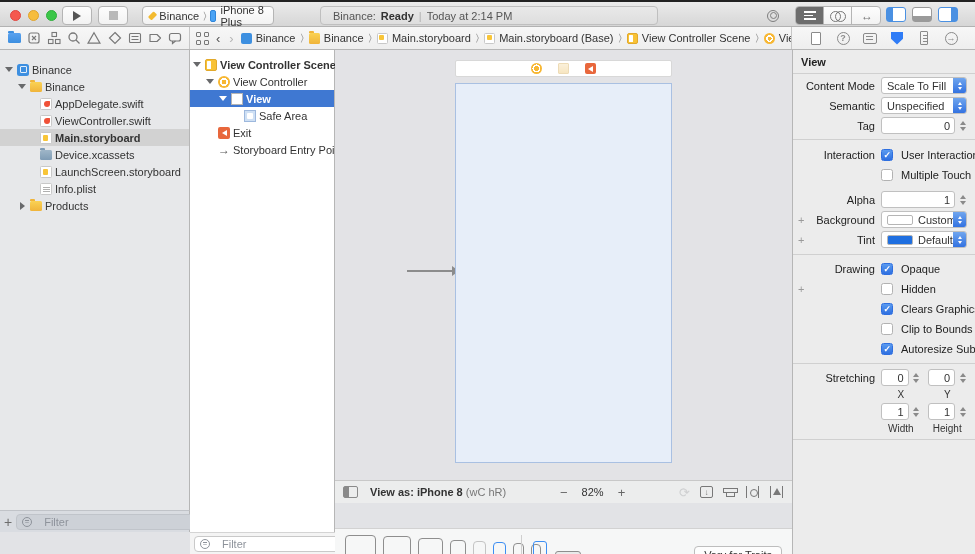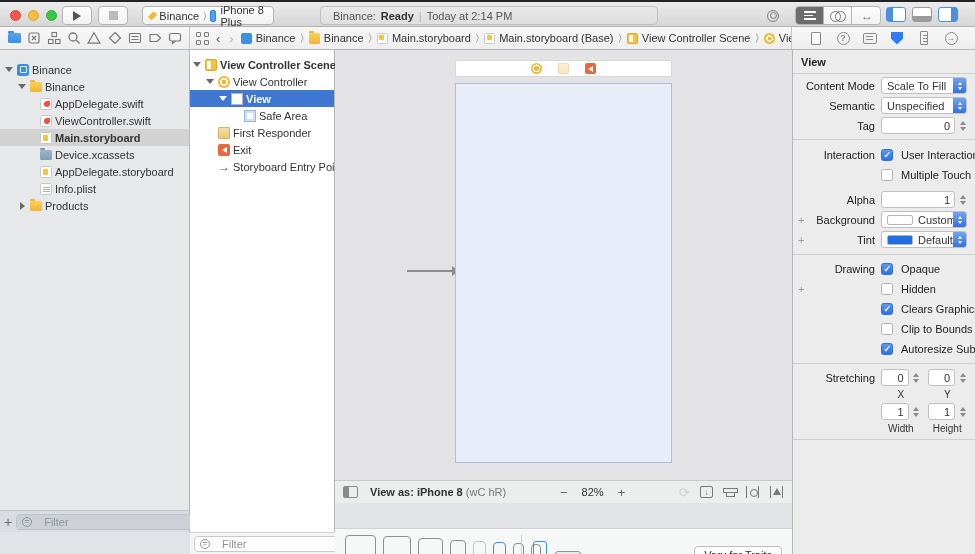--- a/index.html
+++ b/index.html
@@ -412,21 +412,21 @@
     <div class="trow gsel" style="padding-left:40px;">
       <span class="fic fic-storyboard"></span>
       <span style="font-weight:bold;">Main.storyboard</span>
     </div>
     <div class="trow" style="padding-left:40px;">
       <span class="fic fic-assets"></span>
       <span>Device.xcassets</span>
     </div>
     <div class="trow" style="padding-left:40px;">
       <span class="fic fic-storyboard"></span>
-      <span>AppDelegate.storyboard</span>
+      <span>LaunchScreen.storyboard</span>
     </div>
     <div class="trow" style="padding-left:40px;">
       <span class="fic fic-plist"></span>
       <span>Info.plist</span>
     </div>
     <div class="trow" style="padding-left:17px;">
       <span class="disc">
           <span class="tri-r"></span>
         </span>
       <span class="fic fic-folder"></span>
@@ -463,24 +463,20 @@
     <div class="trow bsel" style="padding-left:28px;">
       <span class="disc">
           <span class="tri-d"></span>
         </span>
       <span class="fic sic-view"></span>
       <span style="font-weight:bold;">View</span>
     </div>
     <div class="trow" style="padding-left:54px;">
       <span class="fic sic-safearea"></span>
       <span>Safe Area</span>
-    </div>
-    <div class="trow" style="padding-left:28px;">
-      <span class="fic sic-responder"></span>
-      <span>First Responder</span>
     </div>
     <div class="trow" style="padding-left:28px;">
       <span class="fic sic-exit"></span>
       <span>Exit</span>
     </div>
     <div class="trow" style="padding-left:28px;">
       <span class="fic sic-entry">→</span>
       <span>Storyboard Entry Point</span>
     </div>
   </div>

